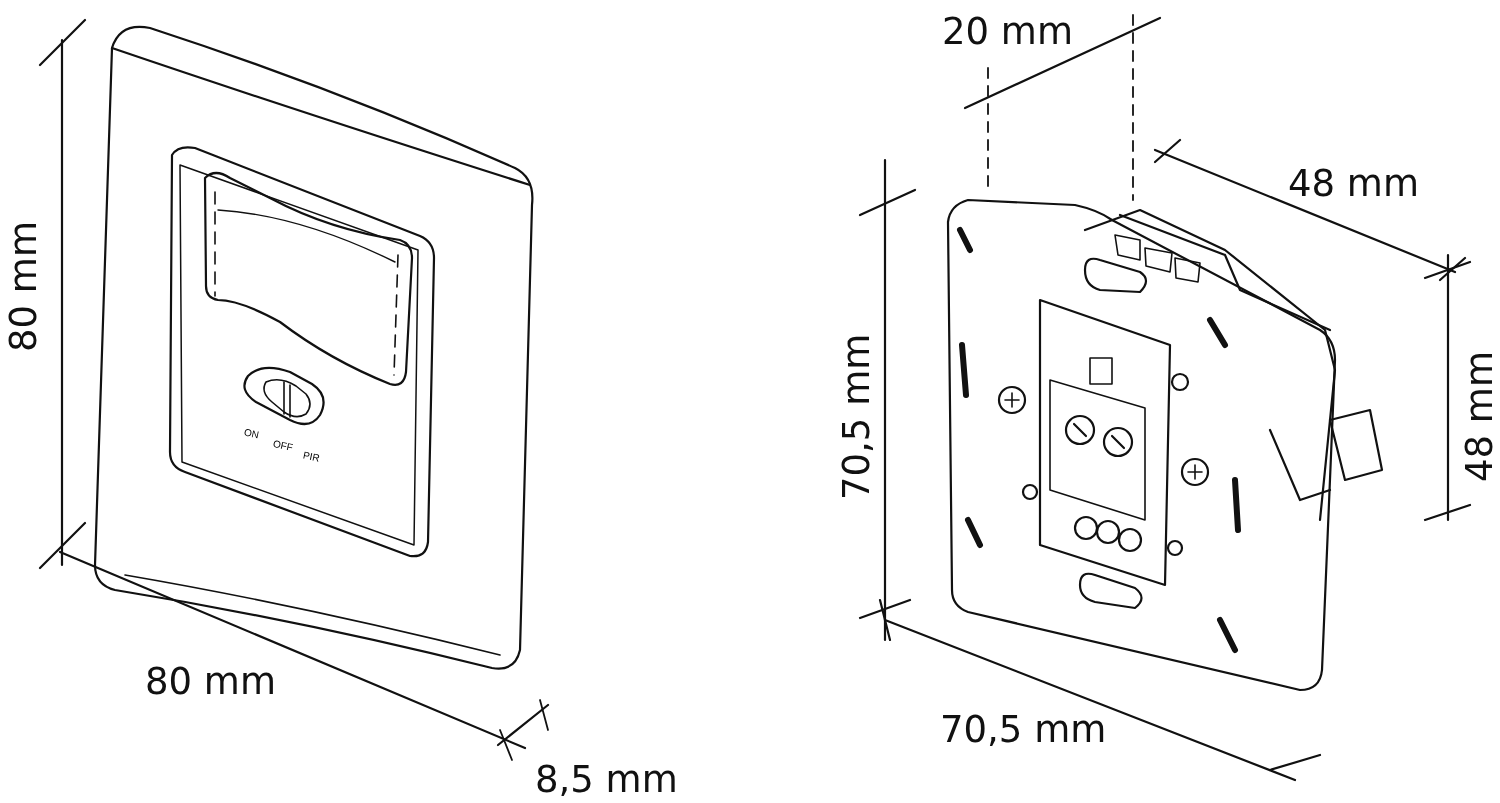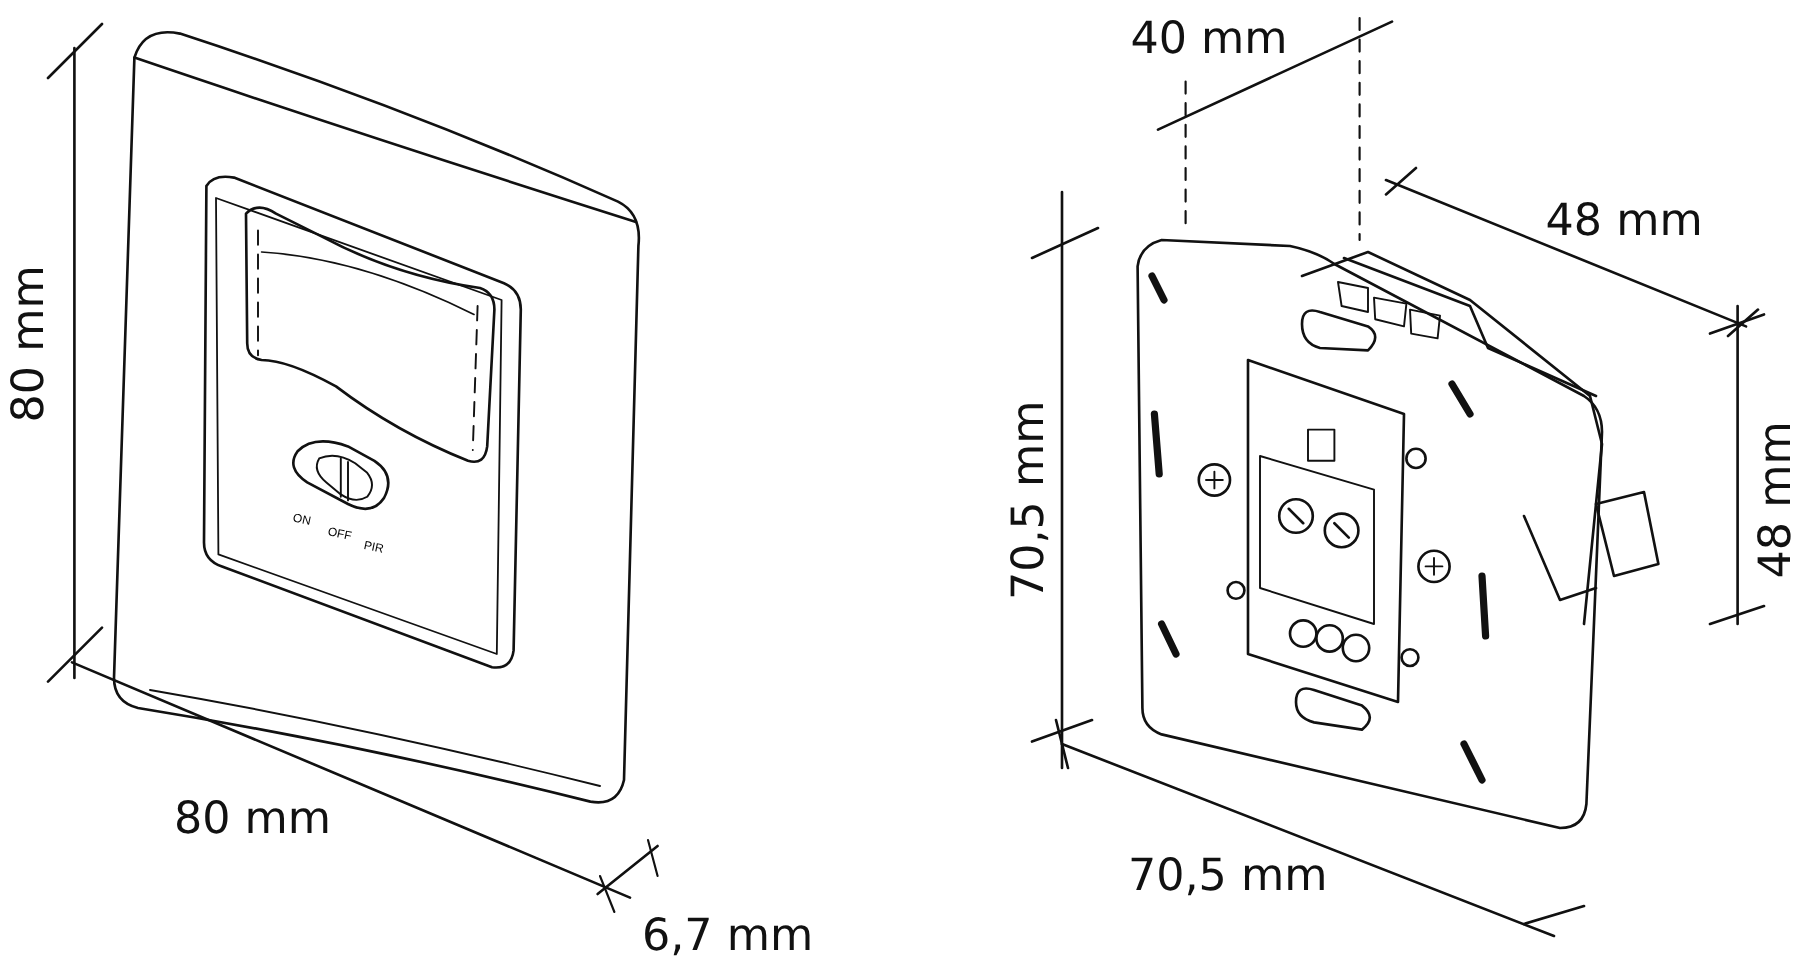--- a/index.html
+++ b/index.html
@@ -80,19 +80,19 @@
     <path d="M1270,770 L1320,755 M880,600 L890,640"></path>
   </g>
 </svg>
 
 <span class="sw" style="position:absolute;left:244px;top:428px;transform:rotate(12deg);">ON</span>
 <span class="sw" style="position:absolute;left:273px;top:440px;transform:rotate(12deg);">OFF</span>
 <span class="sw" style="position:absolute;left:303px;top:451px;transform:rotate(12deg);">PIR</span>
 
 <span class="lbl rot" style="left:2px;top:352px;">80 mm</span>
 <span class="lbl" style="left:145px;top:660px;">80 mm</span>
-<span class="lbl" style="left:535px;top:758px;">6,7 mm</span>
+<span class="lbl" style="left:535px;top:758px;">8,5 mm</span>
 
-<span class="lbl" style="left:942px;top:10px;">40 mm</span>
+<span class="lbl" style="left:942px;top:10px;">20 mm</span>
 <span class="lbl" style="left:1288px;top:162px;">48 mm</span>
 <span class="lbl rot" style="left:1458px;top:482px;">48 mm</span>
 <span class="lbl rot" style="left:835px;top:500px;">70,5 mm</span>
 <span class="lbl" style="left:940px;top:708px;">70,5 mm</span>
 
 </body></html>

